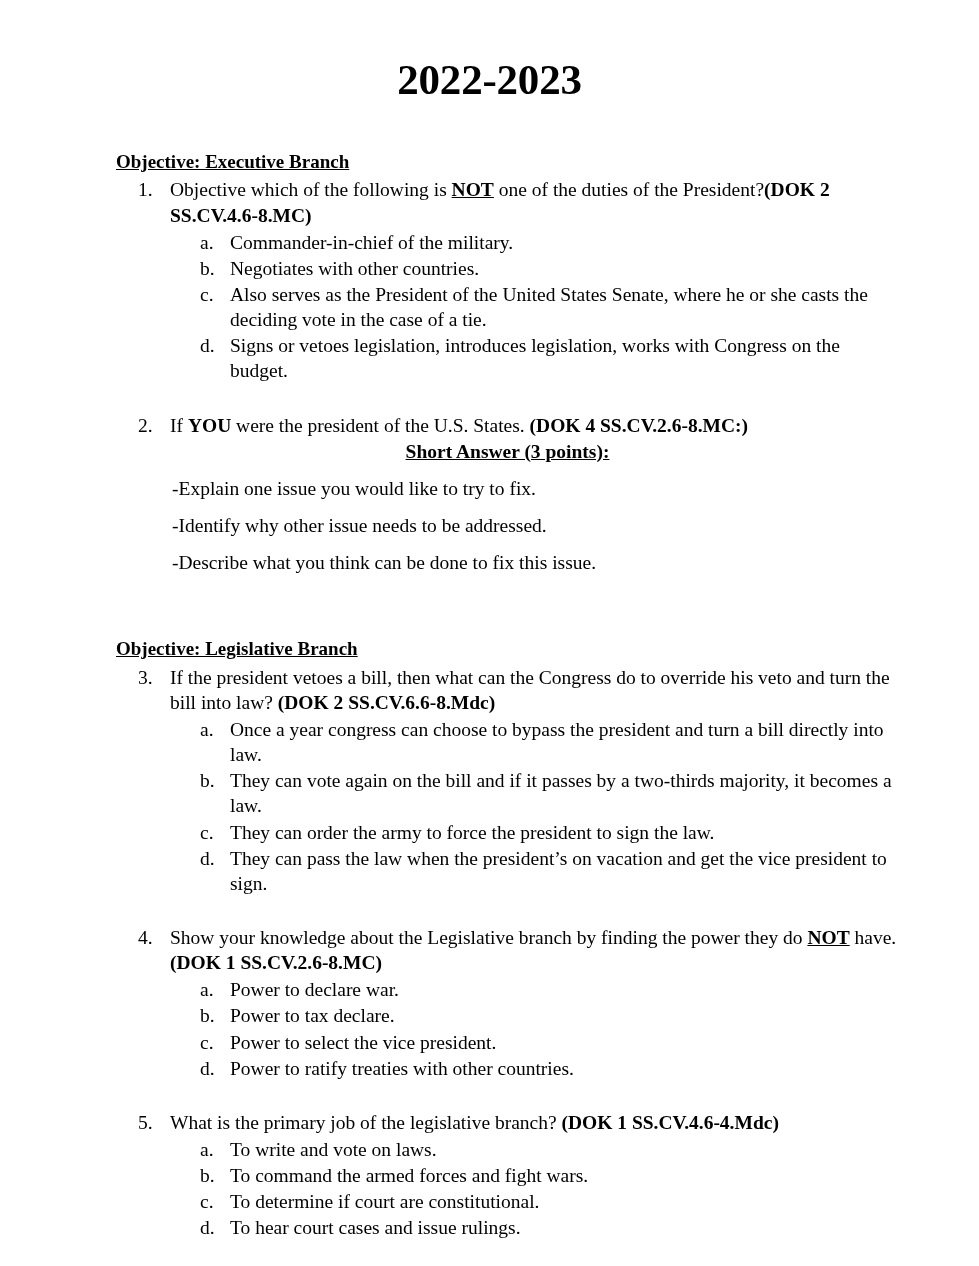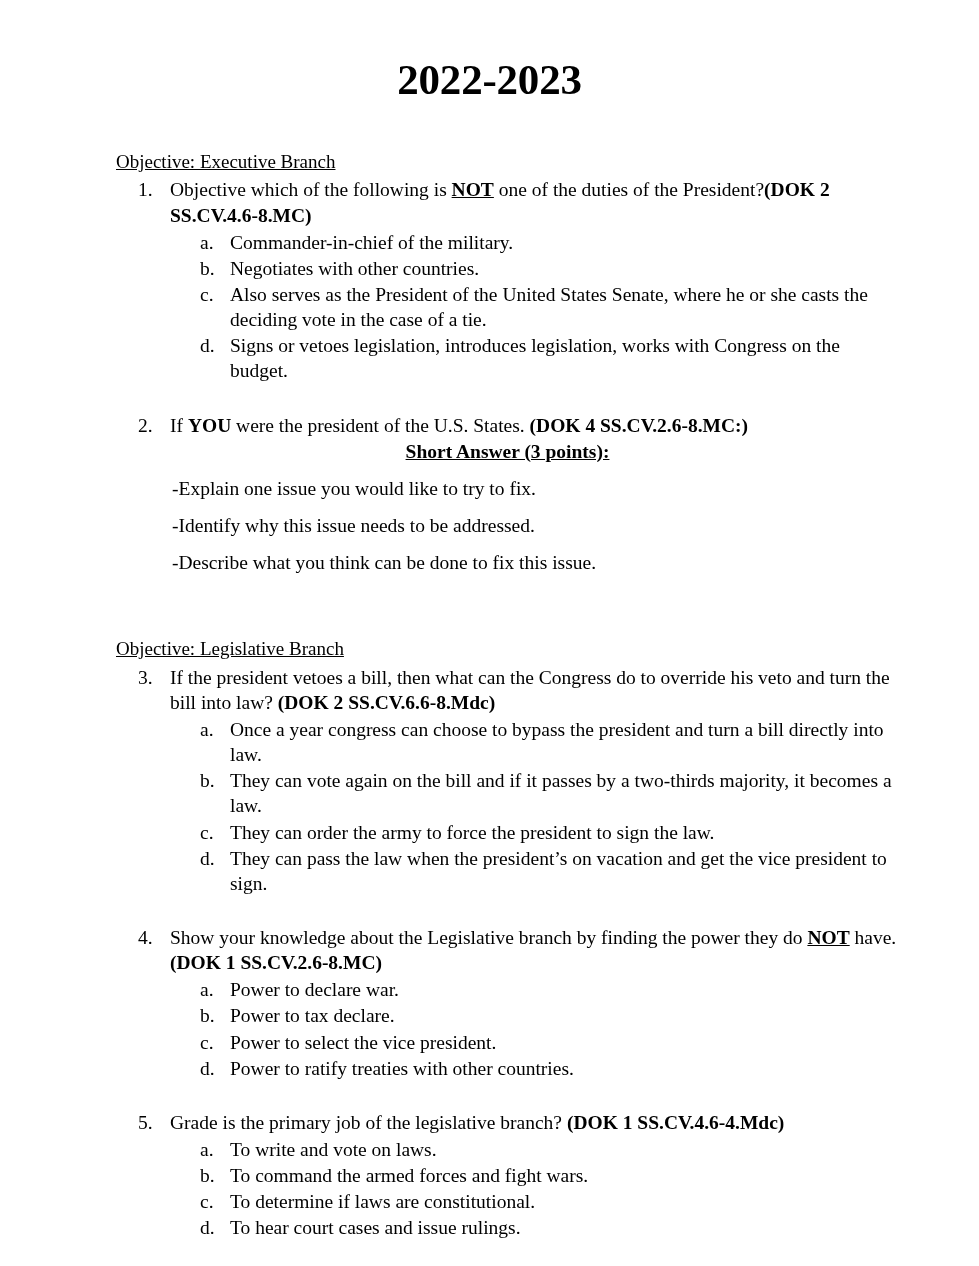--- a/index.html
+++ b/index.html
@@ -37,21 +37,21 @@
   
   .body-block {
     margin-top: 42px;
     padding-left: 116px;
     padding-right: 80px;
     font-size: 19.5px;
     line-height: 1.29;
   }
 
   .objective-heading {
-    font-weight: normal;
+    font-weight: bold;
     text-decoration: underline;
     font-size: 19px;
     margin: 0;
     padding: 0;
   }
 
   
   ol.qlist {
     list-style: none;
     margin: 0;
@@ -163,21 +163,21 @@
 
         <li class="question q2-block">
           <span class="qnum">2.</span>
           <span><span>If </span><span class="bold">YOU</span><span> were the president of the U.S. States. </span><span class="bold">(DOK 4 SS.CV.2.6-8.MC:)</span></span>
         </li>
 
         <div class="short-answer-head">Short Answer (3 points):</div>
 
         <ul class="dashlist">
           <li>-Explain one issue you would like to try to fix.</li>
-          <li>-Identify why this issue needs to be addressed.</li>
+          <li>-Identify why other issue needs to be addressed.</li>
           <li>-Describe what you think can be done to fix this issue.</li>
         </ul>
 
       </ol>
     </div>
 
     <div class="gap-large"></div>
 
     <div>
       <div class="objective-heading">Objective: Legislative Branch</div>
@@ -235,35 +235,35 @@
                 <span>Power to ratify treaties with other countries.</span>
               </li>
             </ul>
           </div>
         </li>
 
         <div class="gap-medium"></div>
 
         <li class="question">
           <span class="qnum">5.</span>
-          <span><span>Grade is the primary job of the legislative branch? </span><span class="bold">(DOK 1 SS.CV.4.6-4.Mdc)</span></span>
+          <span><span>What is the primary job of the legislative branch? </span><span class="bold">(DOK 1 SS.CV.4.6-4.Mdc)</span></span>
 
           <div class="choices-wrap">
             <ul class="alist">
               <li class="choice">
                 <span class="alet">a.</span>
                 <span>To write and vote on laws.</span>
               </li>
               <li class="choice">
                 <span class="alet">b.</span>
                 <span>To command the armed forces and fight wars.</span>
               </li>
               <li class="choice">
                 <span class="alet">c.</span>
-                <span>To determine if laws are constitutional.</span>
+                <span>To determine if court are constitutional.</span>
               </li>
               <li class="choice">
                 <span class="alet">d.</span>
                 <span>To hear court cases and issue rulings.</span>
               </li>
             </ul>
           </div>
         </li>
 
       </ol>

